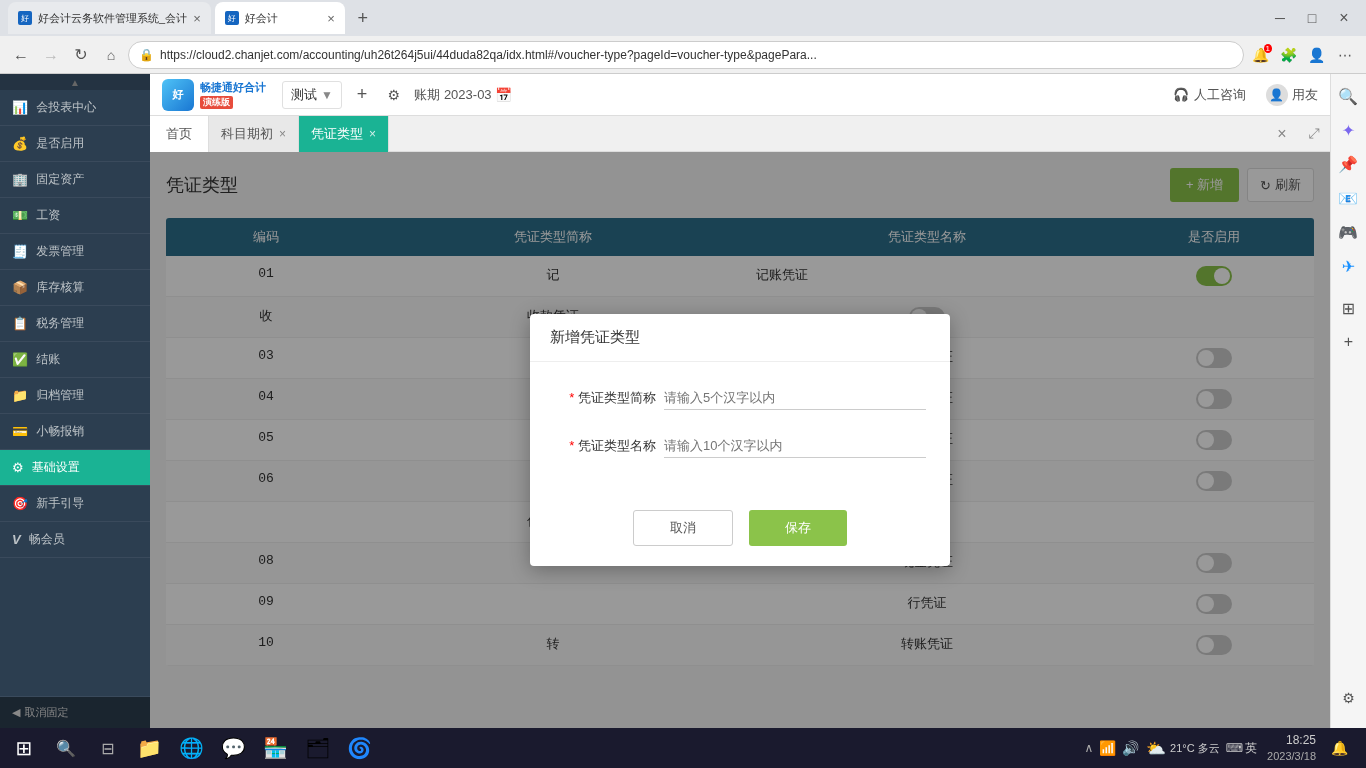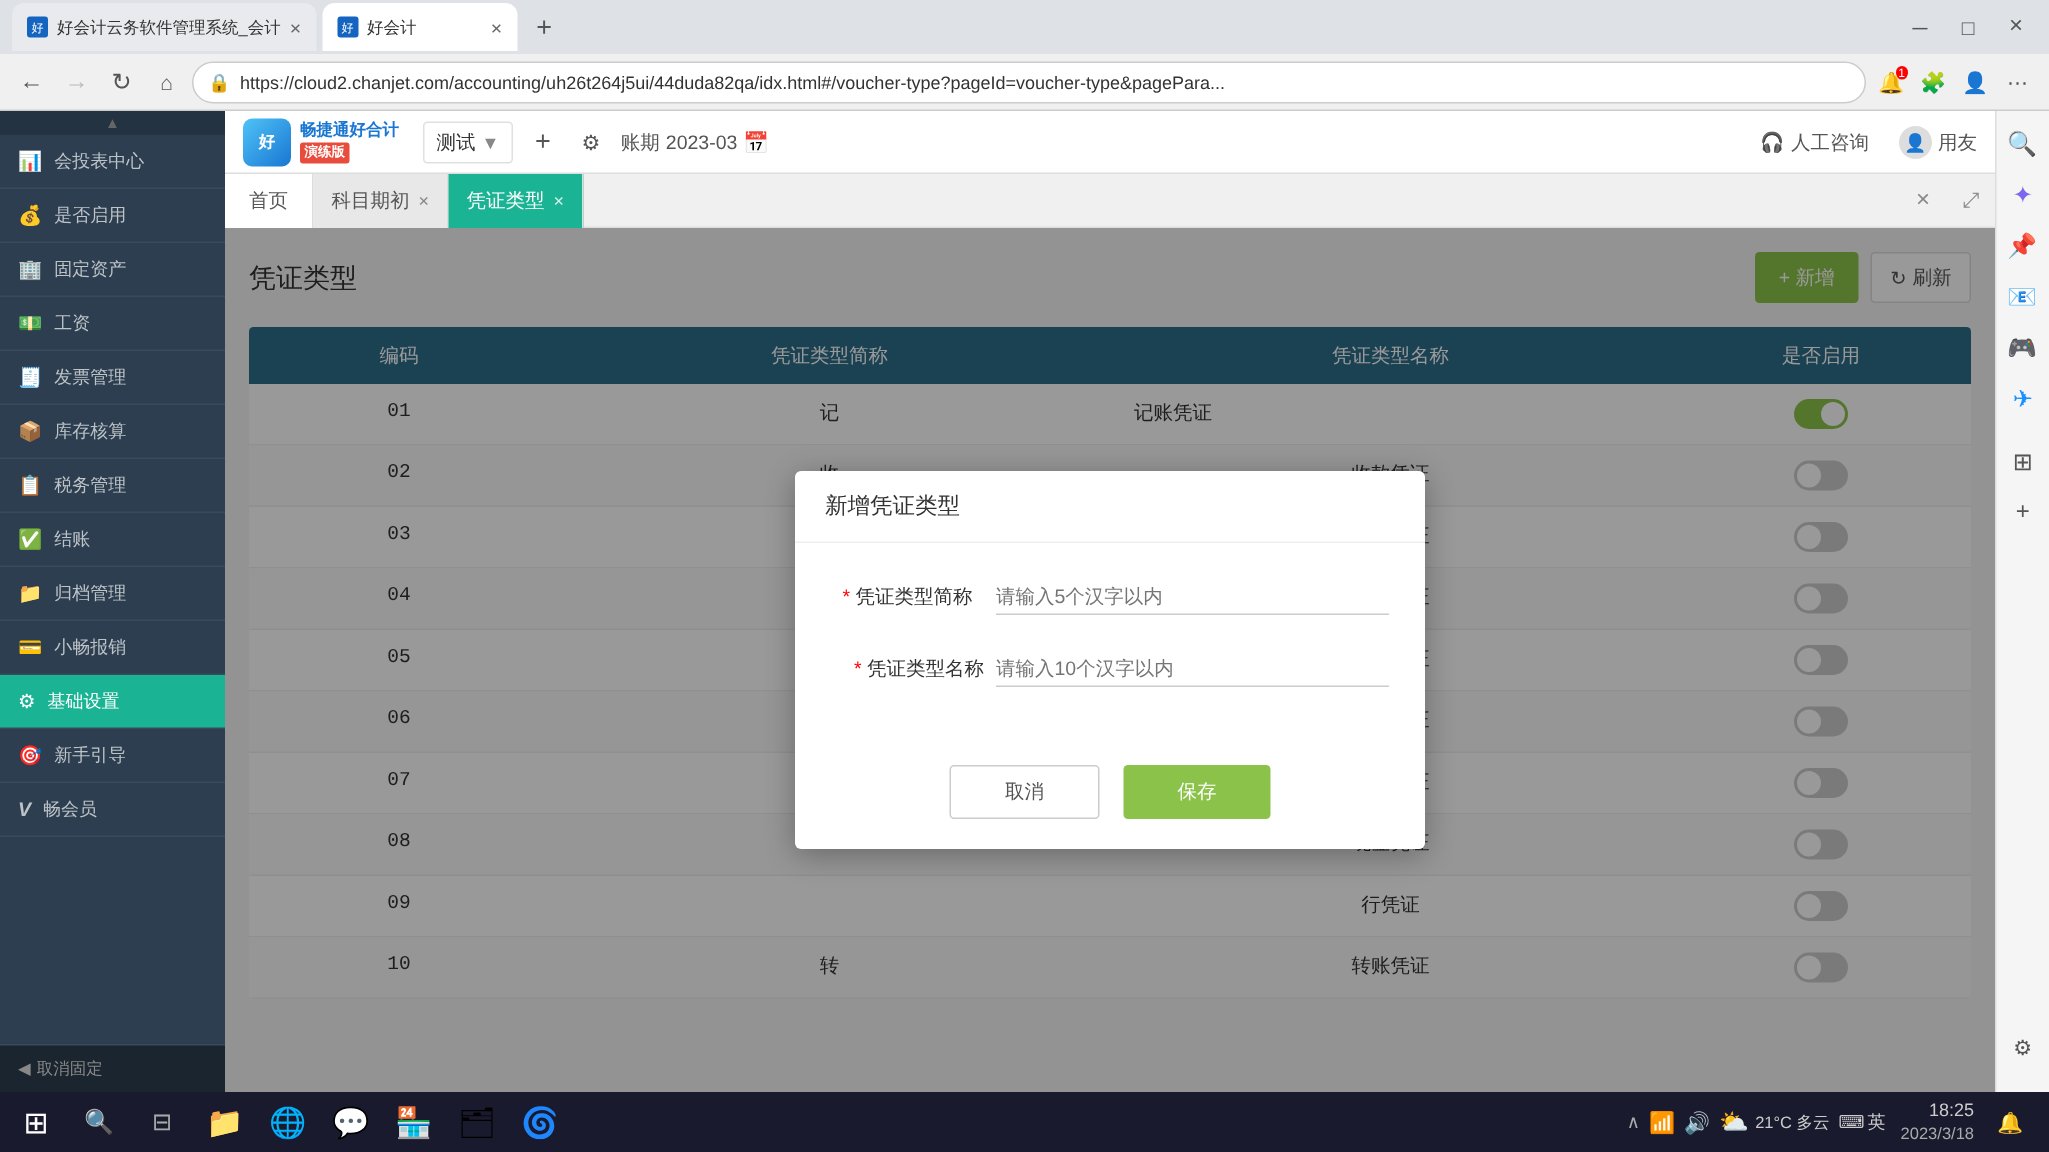--- a/index.html
+++ b/index.html
@@ -190,21 +190,20 @@
           <div style="padding:10px 16px; text-align:center; font-size:13px; color:#333;">记</div>
           <div style="padding:10px 16px; text-align:left; font-size:13px; color:#333;">记账凭证</div>
           <div style="padding:10px 16px; text-align:center; display:flex; align-items:center; justify-content:center;">
             <div style="width:36px; height:20px; border-radius:10px; background:#8bc34a; position:relative; cursor:pointer;">
               <div style="position:absolute; width:16px; height:16px; background:white; border-radius:50%; top:2px; left:18px;"></div>
             </div>
           </div>
         </div>
 
         <div style="display:grid; grid-template-columns:200px 1fr 1fr 200px; border-bottom:1px solid #eee; background:#fafafa;">
-          <div style="padding:10px 16px; text-align:center; font-size:13px; color:#333;">02</div>
           <div style="padding:10px 16px; text-align:center; font-size:13px; color:#333;">收</div>
           <div style="padding:10px 16px; text-align:center; font-size:13px; color:#333;">收款凭证</div>
           <div style="padding:10px 16px; text-align:center; display:flex; align-items:center; justify-content:center;">
             <div style="width:36px; height:20px; border-radius:10px; background:#ccc; position:relative; cursor:pointer;">
               <div style="position:absolute; width:16px; height:16px; background:white; border-radius:50%; top:2px; left:2px;"></div>
             </div>
           </div>
         </div>
 
         <div style="display:grid; grid-template-columns:200px 1fr 1fr 200px; border-bottom:1px solid #eee;">
@@ -245,21 +244,20 @@
           <div style="padding:10px 16px; text-align:center; font-size:13px; color:#333;"></div>
           <div style="padding:10px 16px; text-align:center; font-size:13px; color:#333;">收款凭证</div>
           <div style="padding:10px 16px; text-align:center; display:flex; align-items:center; justify-content:center;">
             <div style="width:36px; height:20px; border-radius:10px; background:#ccc; position:relative; cursor:pointer;">
               <div style="position:absolute; width:16px; height:16px; background:white; border-radius:50%; top:2px; left:2px;"></div>
             </div>
           </div>
         </div>
 
         <div style="display:grid; grid-template-columns:200px 1fr 1fr 200px; border-bottom:1px solid #eee;">
-          <div style="padding:10px 16px; text-align:center; font-size:13px; color:#333;">07</div>
           <div style="padding:10px 16px; text-align:center; font-size:13px; color:#333;"></div>
           <div style="padding:10px 16px; text-align:center; font-size:13px; color:#333;">付款凭证</div>
           <div style="padding:10px 16px; text-align:center; display:flex; align-items:center; justify-content:center;">
             <div style="width:36px; height:20px; border-radius:10px; background:#ccc; position:relative; cursor:pointer;">
               <div style="position:absolute; width:16px; height:16px; background:white; border-radius:50%; top:2px; left:2px;"></div>
             </div>
           </div>
         </div>
 
         <div style="display:grid; grid-template-columns:200px 1fr 1fr 200px; border-bottom:1px solid #eee; background:#fafafa;">
@@ -299,21 +297,21 @@
       <div style="position:absolute; top:0; left:0; right:0; bottom:0; background:rgba(0,0,0,0.4); display:flex; align-items:center; justify-content:center; z-index:100;">
         <div style="background:white; border-radius:4px; width:420px; box-shadow:0 4px 20px rgba(0,0,0,0.3);">
 
           <div style="padding:14px 20px; font-size:15px; color:#333; border-bottom:1px solid #eee; font-weight:500; display:flex; align-items:center; justify-content:space-between;">
             <span>新增凭证类型</span>
           </div>
 
           <div style="padding:24px 24px 16px 24px;">
 
             <div style="display:flex; align-items:center; margin-bottom:24px;">
-              <div style="font-size:13px; color:#333; width:110px; text-align:center; padding-right:8px;">
+              <div style="font-size:13px; color:#333; width:110px; text-align:right; padding-right:8px;">
                 <span style="color:red;">*</span>
                 <span>凭证类型简称</span>
               </div>
               <input style="flex: 1 1 0%; border-top: none; border-right: none; border-left: none; border-image: initial; border-bottom: 1px solid rgb(204, 204, 204); padding: 4px 0px; font-size: 13px; color: rgb(51, 51, 51); outline: none; background: transparent;" placeholder="请输入5个汉字以内">
             </div>
 
             <div style="display:flex; align-items:center; margin-bottom:24px;">
               <div style="font-size:13px; color:#333; width:110px; text-align:right; padding-right:8px;">
                 <span style="color:red;">*</span>
                 <span>凭证类型名称</span>

